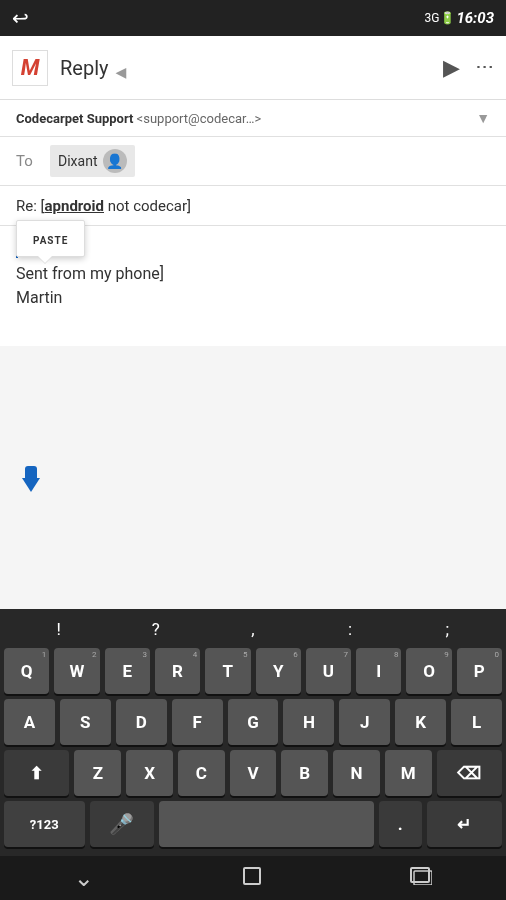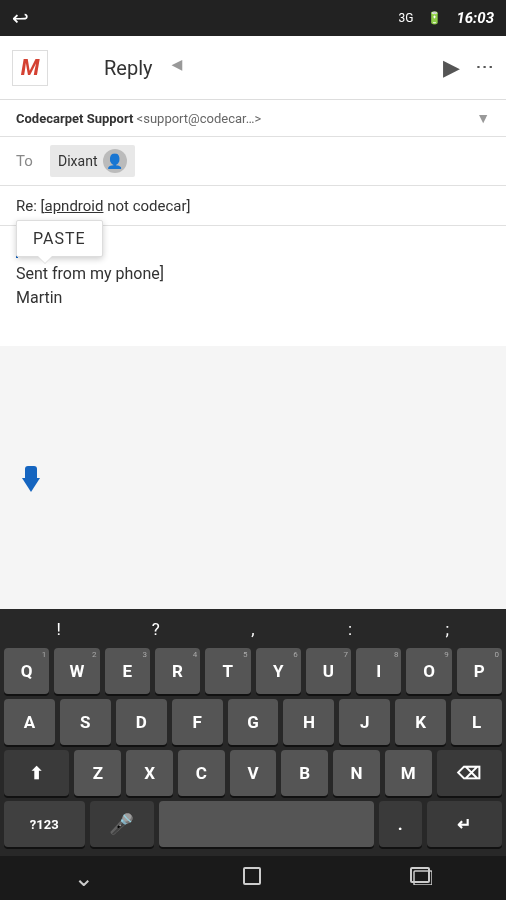--- a/index.html
+++ b/index.html
@@ -27,21 +27,21 @@
       display: flex;
       align-items: center;
     }
     .back-arrow {
       color: #fff;
       font-size: 20px;
     }
     .status-icons {
       display: flex;
       align-items: center;
-      gap: 14px;
+      gap: 1px;
     }
     .status-text {
       color: #fff;
       font-size: 15px;
       font-weight: bold;
       font-style: italic;
     }
     .signal-icon {
       color: #fff;
       font-size: 12px;
@@ -74,23 +74,22 @@
       color: #d44132;
       font-size: 22px;
       font-weight: bold;
       font-style: italic;
     }
     .app-bar-title {
       flex: 1;
       font-size: 20px;
       color: #333;
       display: flex;
-      align-items: flex-start;
-      gap: 19px;
-      margin-left: 44px;
+      align-items: flex-end;
+      gap: 7px;
     }
     .title-chevron {
       color: #999;
       font-size: 14px;
     }
     .app-bar-actions {
       display: flex;
       align-items: center;
       gap: 16px;
     }
@@ -175,37 +174,38 @@
       padding: 10px 16px;
       border-bottom: 1px solid #e0e0e0;
     }
     .subject-text {
       font-size: 15px;
       color: #333;
     }
     .subject-link {
       text-decoration: underline;
       color: #333;
+      font-weight: bold;
     }
 
     
     .paste-popup {
       position: absolute;
       top: 220px;
       left: 16px;
       background: #fff;
       border: 1px solid #ddd;
       border-radius: 2px;
       padding: 8px 16px;
       box-shadow: 0 2px 6px rgba(0,0,0,0.2);
       z-index: 100;
     }
     .paste-label {
-      font-size: 16px;
-      font-weight: normal;
+      font-size: 10px;
+      font-weight: bold;
       color: #333;
       letter-spacing: 1px;
       margin-top: 44px;
     }
     .paste-triangle {
       position: absolute;
       bottom: -8px;
       left: 20px;
       width: 0;
       height: 0;

